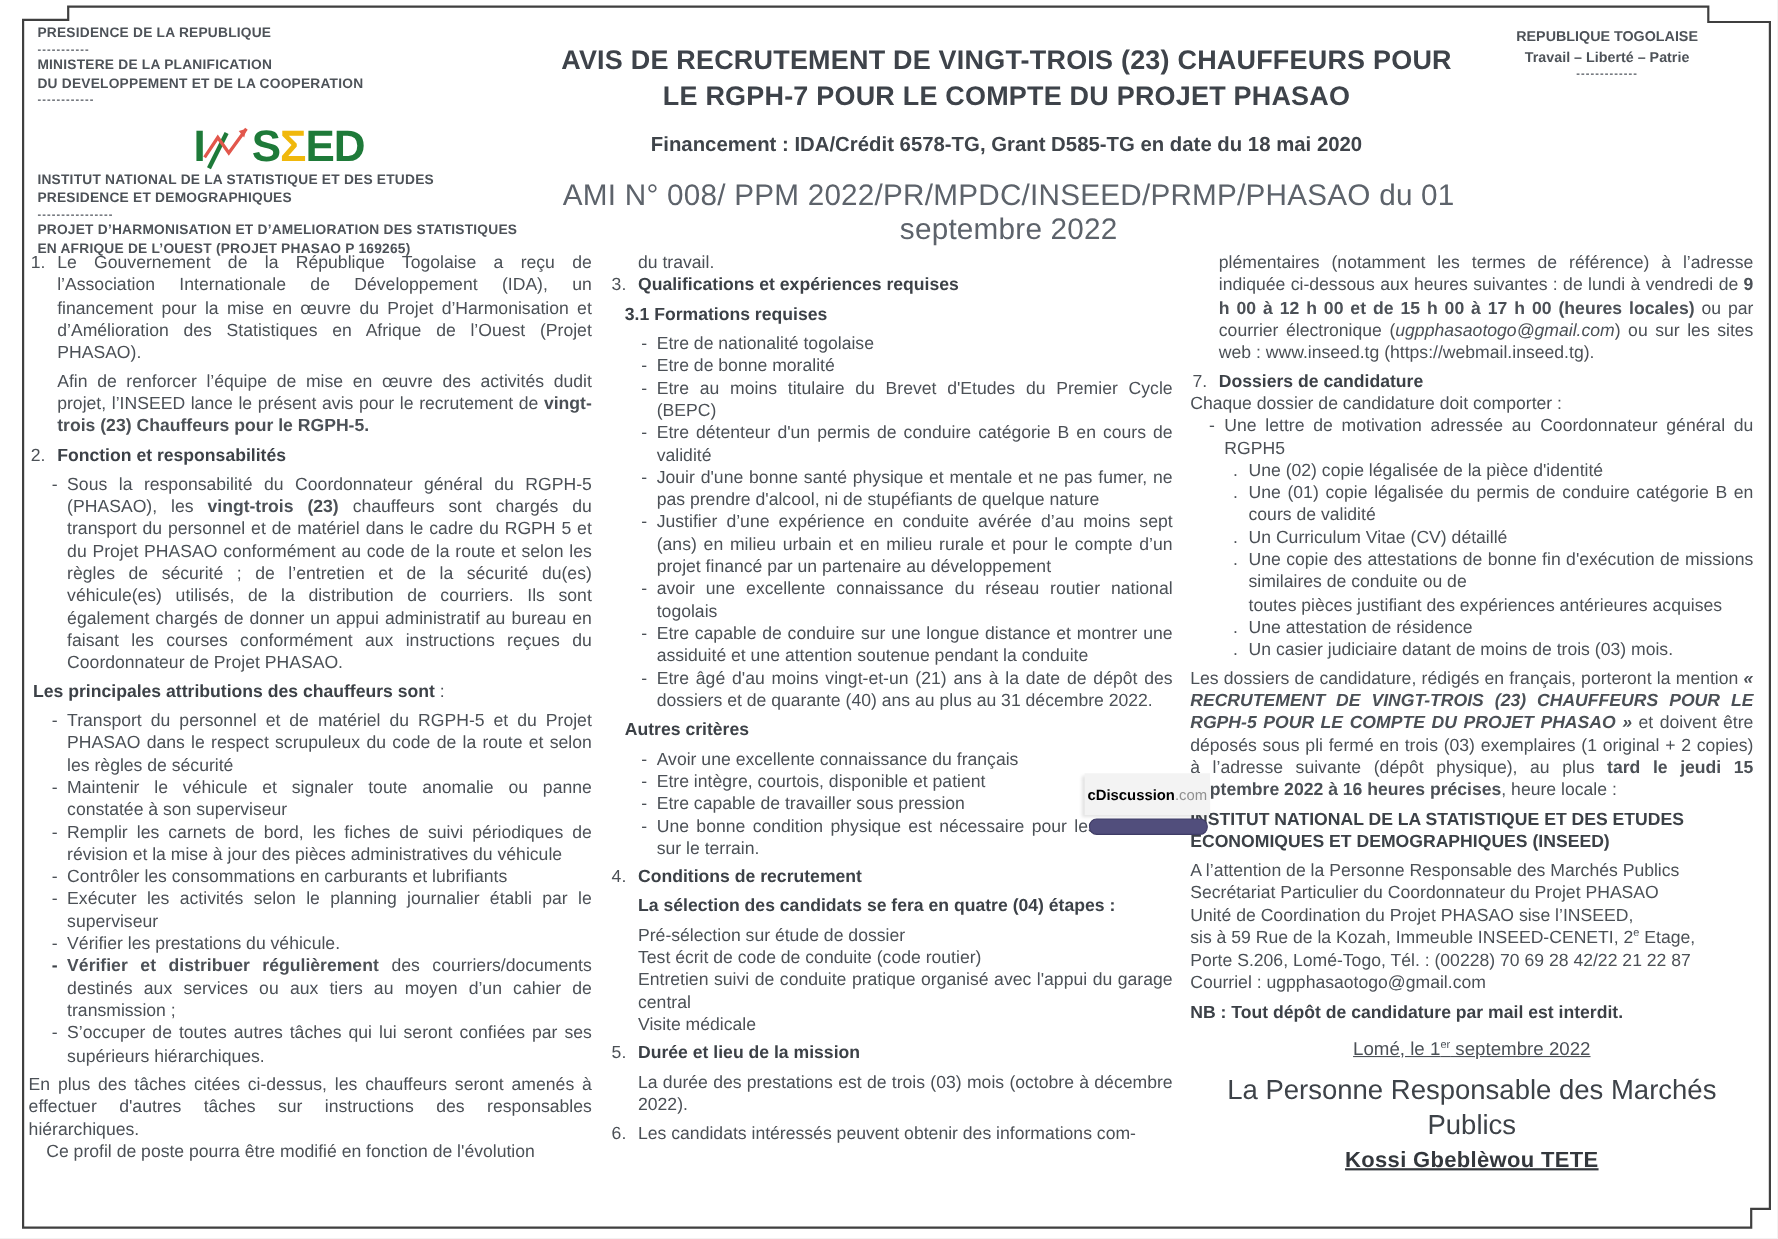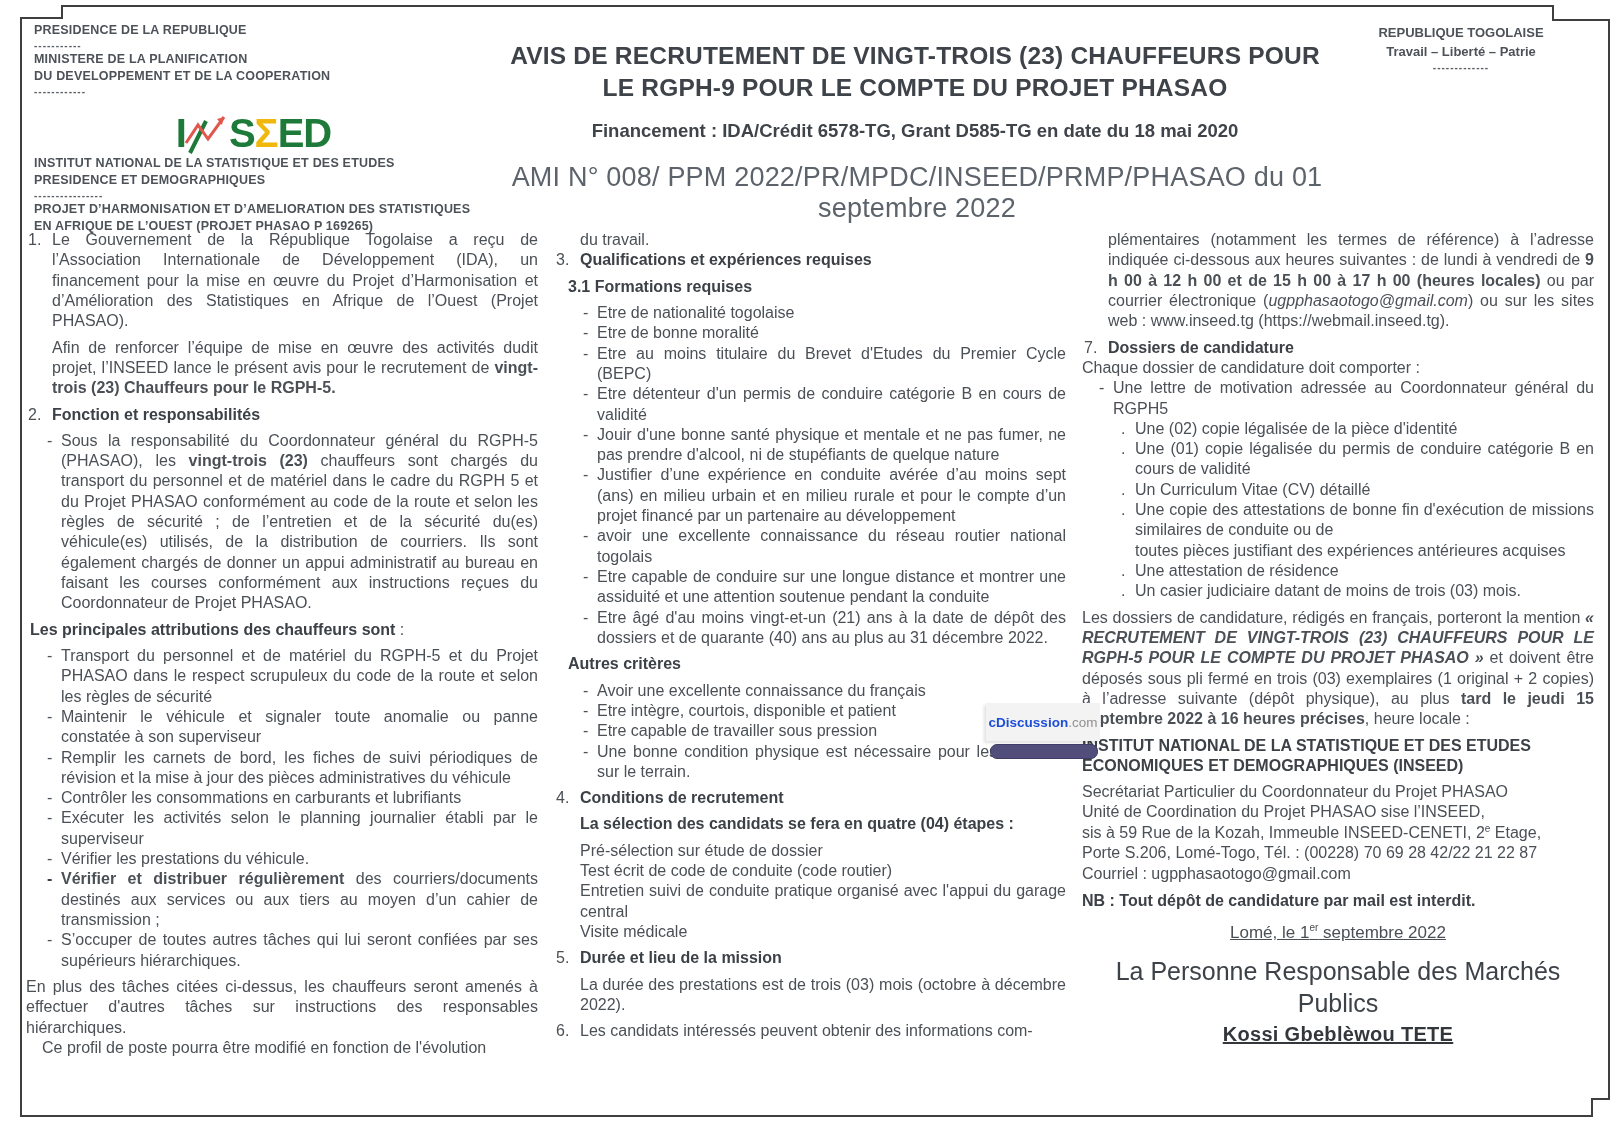--- a/index.html
+++ b/index.html
@@ -50,21 +50,21 @@
   .date{text-align:center;font-size:17px;margin-top:11px;text-decoration:underline;}
   .sign1{text-align:center;font-size:25px;margin-top:12px;color:#3d4248;}
   .sign2{text-align:center;font-size:20px;font-weight:bold;text-decoration:underline;
          margin-top:3px;color:#33373c;letter-spacing:.3px;}
   sup{font-size:10px;}
 
   
   .wm{position:absolute;left:986px;top:703px;z-index:5;}
   .wm-box{background:#f3f3f3;width:114px;height:38px;display:flex;align-items:center;
           justify-content:center;font-size:13.5px;box-shadow:-2px 2px 3px rgba(0,0,0,.12);}
-  .wm-brand{color:#1d4ed8;font-weight:bold;}
+  .wm-brand{color:#000000;font-weight:bold;}
   .wm-suffix{color:#909090;}
   .wm-bar{margin-top:3px;margin-left:4px;width:106px;height:13px;background:#514e7c;
           border-radius:7px;border:1px solid #3f3c66;}
 </style>
 </head>
 <body>
 
 <div class="page">
 
   <svg class="frame" width="1616" height="1126" viewBox="0 0 1616 1126">
@@ -98,21 +98,21 @@
 
   <div class="hdr-right">
     <div>REPUBLIQUE TOGOLAISE</div>
     <div>Travail – Liberté – Patrie</div>
     <div class="sep">-------------</div>
   </div>
 
   <div class="hdr-center">
     <div class="title">
       <div>AVIS DE RECRUTEMENT DE VINGT-TROIS (23) CHAUFFEURS POUR</div>
-      <div>LE RGPH-9 POUR LE COMPTE DU PROJET PHASAO</div>
+      <div>LE RGPH-7 POUR LE COMPTE DU PROJET PHASAO</div>
     </div>
     <div class="fin">Financement : IDA/Crédit 6578-TG, Grant D585-TG en date du 18 mai 2020</div>
   </div>
   <div class="ami">AMI N° 008/ PPM 2022/PR/MPDC/INSEED/PRMP/PHASAO du 01 septembre 2022</div>
 
   <div class="body">
 
     <div class="col">
       <div class="ni">
         <span class="num">1.</span>
@@ -216,20 +216,21 @@
         <div class="li jt"><span class="mk">.</span><span>Un casier judiciaire datant de moins de trois (03) mois.</span></div>
       </div>
       <p class="jt mt">
         <span>Les dossiers de candidature, rédigés en français, porteront la mention </span><span class="bi">« RECRUTEMENT DE VINGT-TROIS (23) CHAUFFEURS POUR LE RGPH-5 POUR LE COMPTE DU PROJET PHASAO »</span><span> et doivent être déposés sous pli fermé en trois (03) exemplaires (1 original + 2 copies) à l’adresse suivante (dépôt physique), au plus </span><b>tard le jeudi 15 septembre 2022 à 16 heures précises</b><span>, heure locale :</span>
       </p>
       <div class="mt">
         <div class="h">INSTITUT NATIONAL DE LA STATISTIQUE ET DES ETUDES</div>
         <div class="h">ECONOMIQUES ET DEMOGRAPHIQUES (INSEED)</div>
       </div>
       <div class="addr mt">
+        <div>A l’attention de la Personne Responsable des Marchés Publics</div>
         <div>Secrétariat Particulier du Coordonnateur du Projet PHASAO</div>
         <div>Unité de Coordination du Projet PHASAO sise l’INSEED,</div>
         <div><span>sis à 59 Rue de la Kozah, Immeuble INSEED-CENETI, 2</span><sup>e</sup><span> Etage,</span></div>
         <div>Porte S.206, Lomé-Togo, Tél. : (00228) 70 69 28 42/22 21 22 87</div>
         <div>Courriel : ugpphasaotogo@gmail.com</div>
       </div>
       <p class="nb">NB : Tout dépôt de candidature par mail est interdit.</p>
       <p class="date"><span>Lomé, le 1</span><sup>er</sup><span> septembre 2022</span></p>
       <p class="sign1">La Personne Responsable des Marchés Publics</p>
       <p class="sign2">Kossi Gbeblèwou TETE</p>

